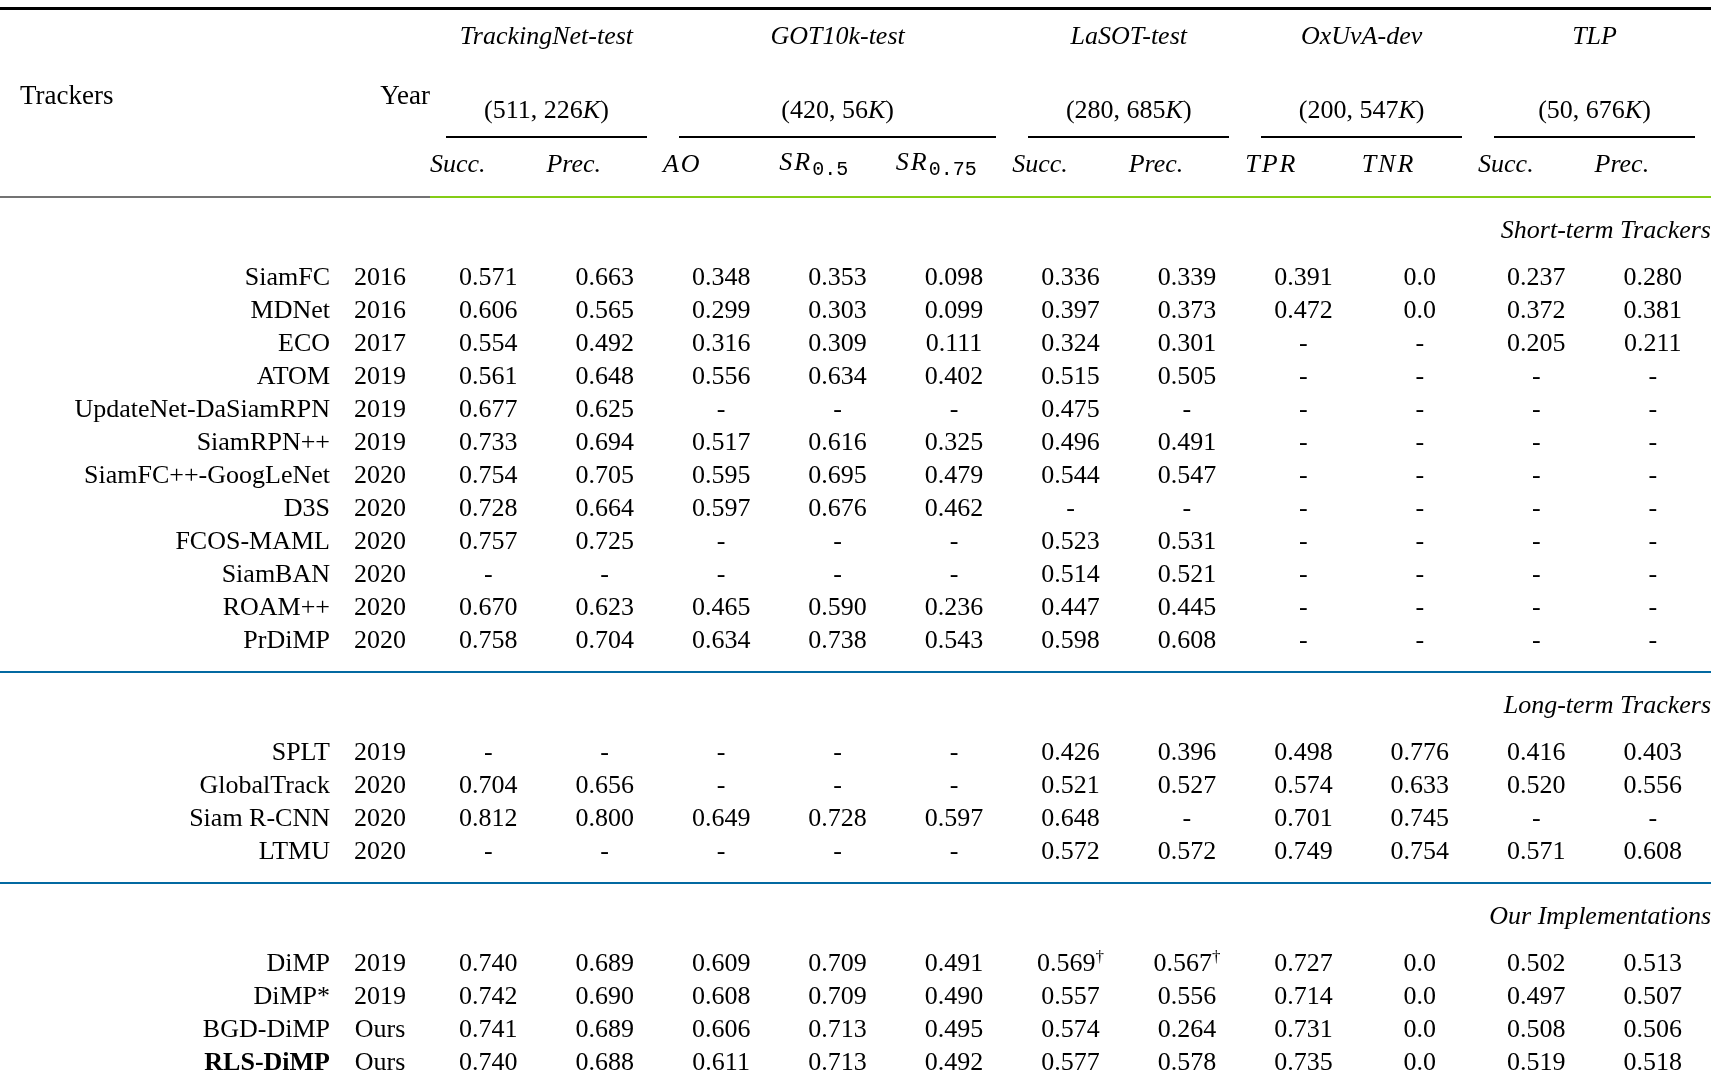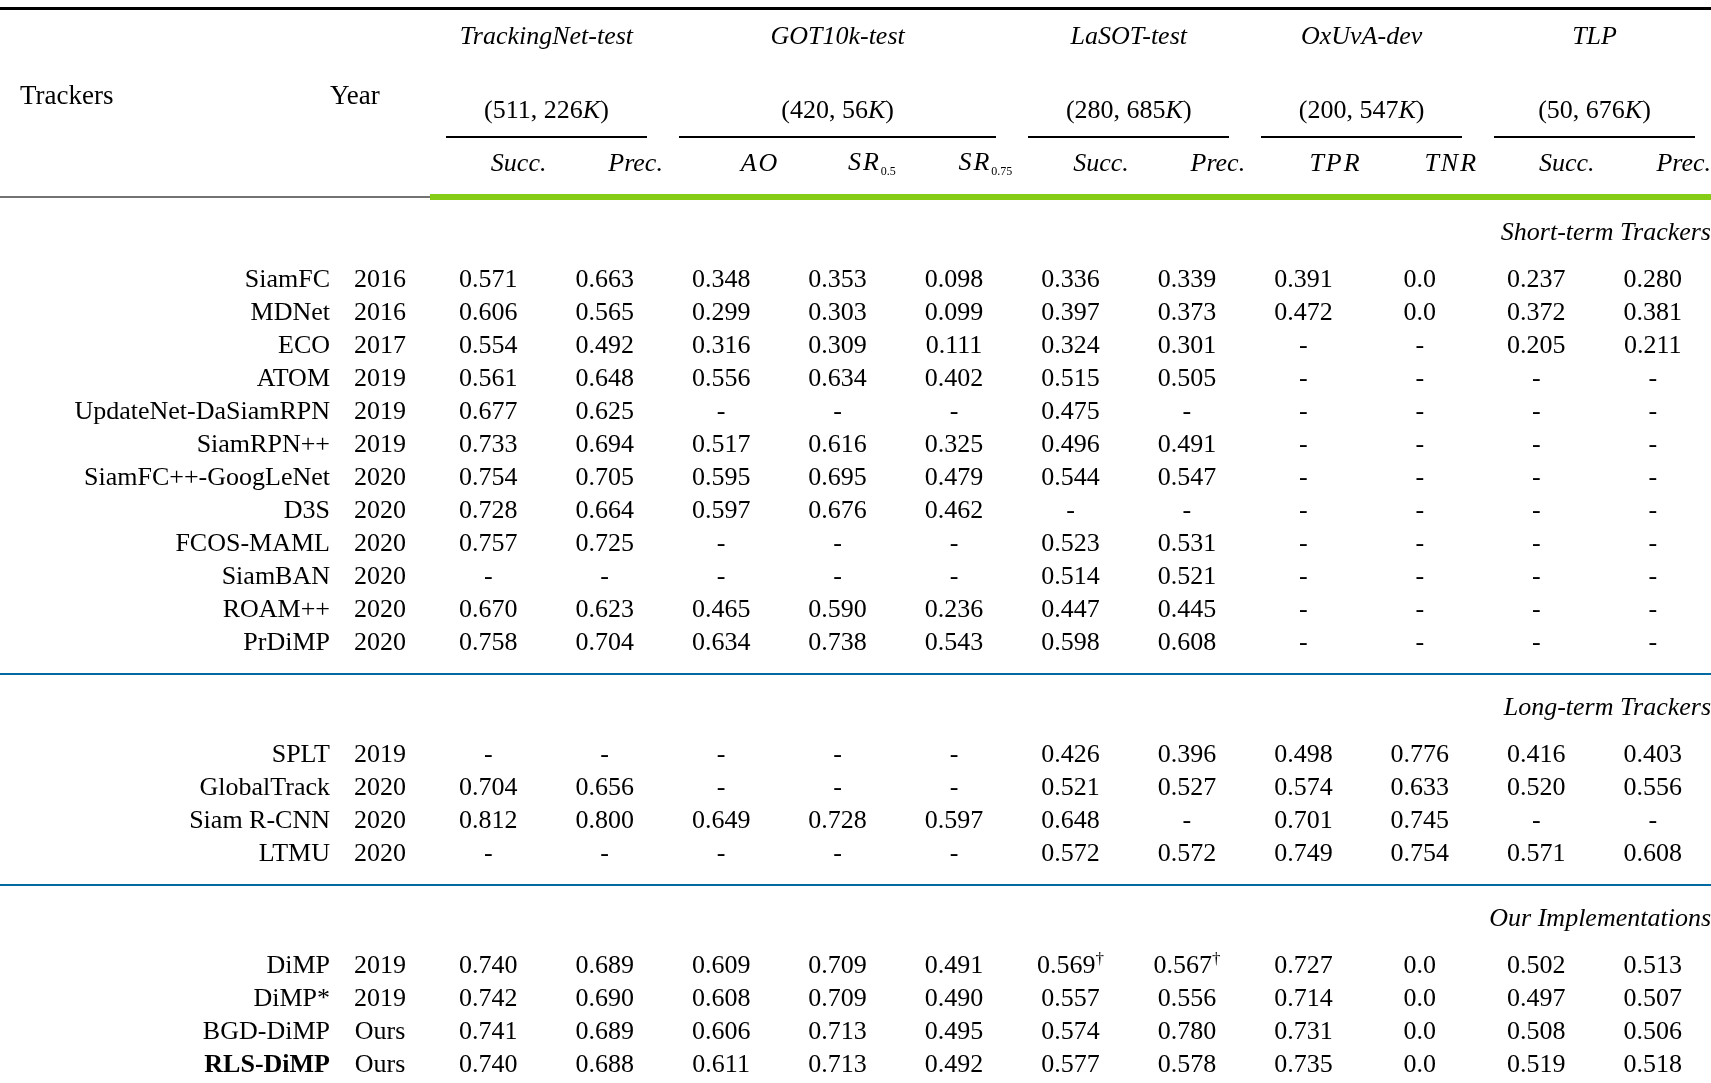--- a/index.html
+++ b/index.html
@@ -25,38 +25,39 @@
   col.c-year { width: 100px; }
 
   
   thead th { font-weight: normal; padding: 0; }
   th.rowhead {
     text-align: left; vertical-align: middle;
     padding-left: 20px; padding-bottom: 16px;
     border-bottom: 2px solid #737373;
     font-size: 27px;
   }
-  th.rowhead.year { text-align: left; padding-left: 0; margin-top: 23px; }
+  th.rowhead.year { text-align: right; padding-left: 0; margin-top: 23px; }
   th.group { vertical-align: bottom; padding-top: 10px; }
   .gname { font-style: italic; line-height: 31px; font-size: 26px; }
   .gsize { line-height: 31px; font-size: 26px; margin-top: 43px; }
   .gsize i { font-style: italic; }
   .cmid { height: 11px; border-bottom: 2px solid #000; margin: 0 16px; }
   tr.sub-row th {
     font-style: italic;
     padding: 9px 0 15px 0;
-    border-bottom: 6px solid #84cc16;
-    text-align: right;
+    border-bottom: 2px solid #84cc16;
+    text-align: left;
     font-size: 26px;
   }
   tr.sub-row th .mathcaps { letter-spacing: 2px; }
   .subscript {
     font-style: normal;
-    font-size: 12px;
+    font-size: 20px;
     vertical-align: -5px;
+    font-family: Liberation Mono, monospace;
   }
 
   
   td { padding: 0; }
   tr.section-title-row td {
     font-style: italic;
     text-align: right;
     padding: 17px 0 15px 20px;
     line-height: 30px;
   }
@@ -438,21 +439,21 @@
         </tr>
         <tr class="data-row">
           <td class="name">BGD-DiMP</td>
           <td>Ours</td>
           <td>0.741</td>
           <td>0.689</td>
           <td>0.606</td>
           <td>0.713</td>
           <td>0.495</td>
           <td>0.574</td>
-          <td>0.780</td>
+          <td>0.264</td>
           <td>0.731</td>
           <td>0.0</td>
           <td>0.508</td>
           <td>0.506</td>
         </tr>
         <tr class="data-row bold-name last-in-section">
           <td class="name">RLS-DiMP</td>
           <td>Ours</td>
           <td>0.740</td>
           <td>0.688</td>

